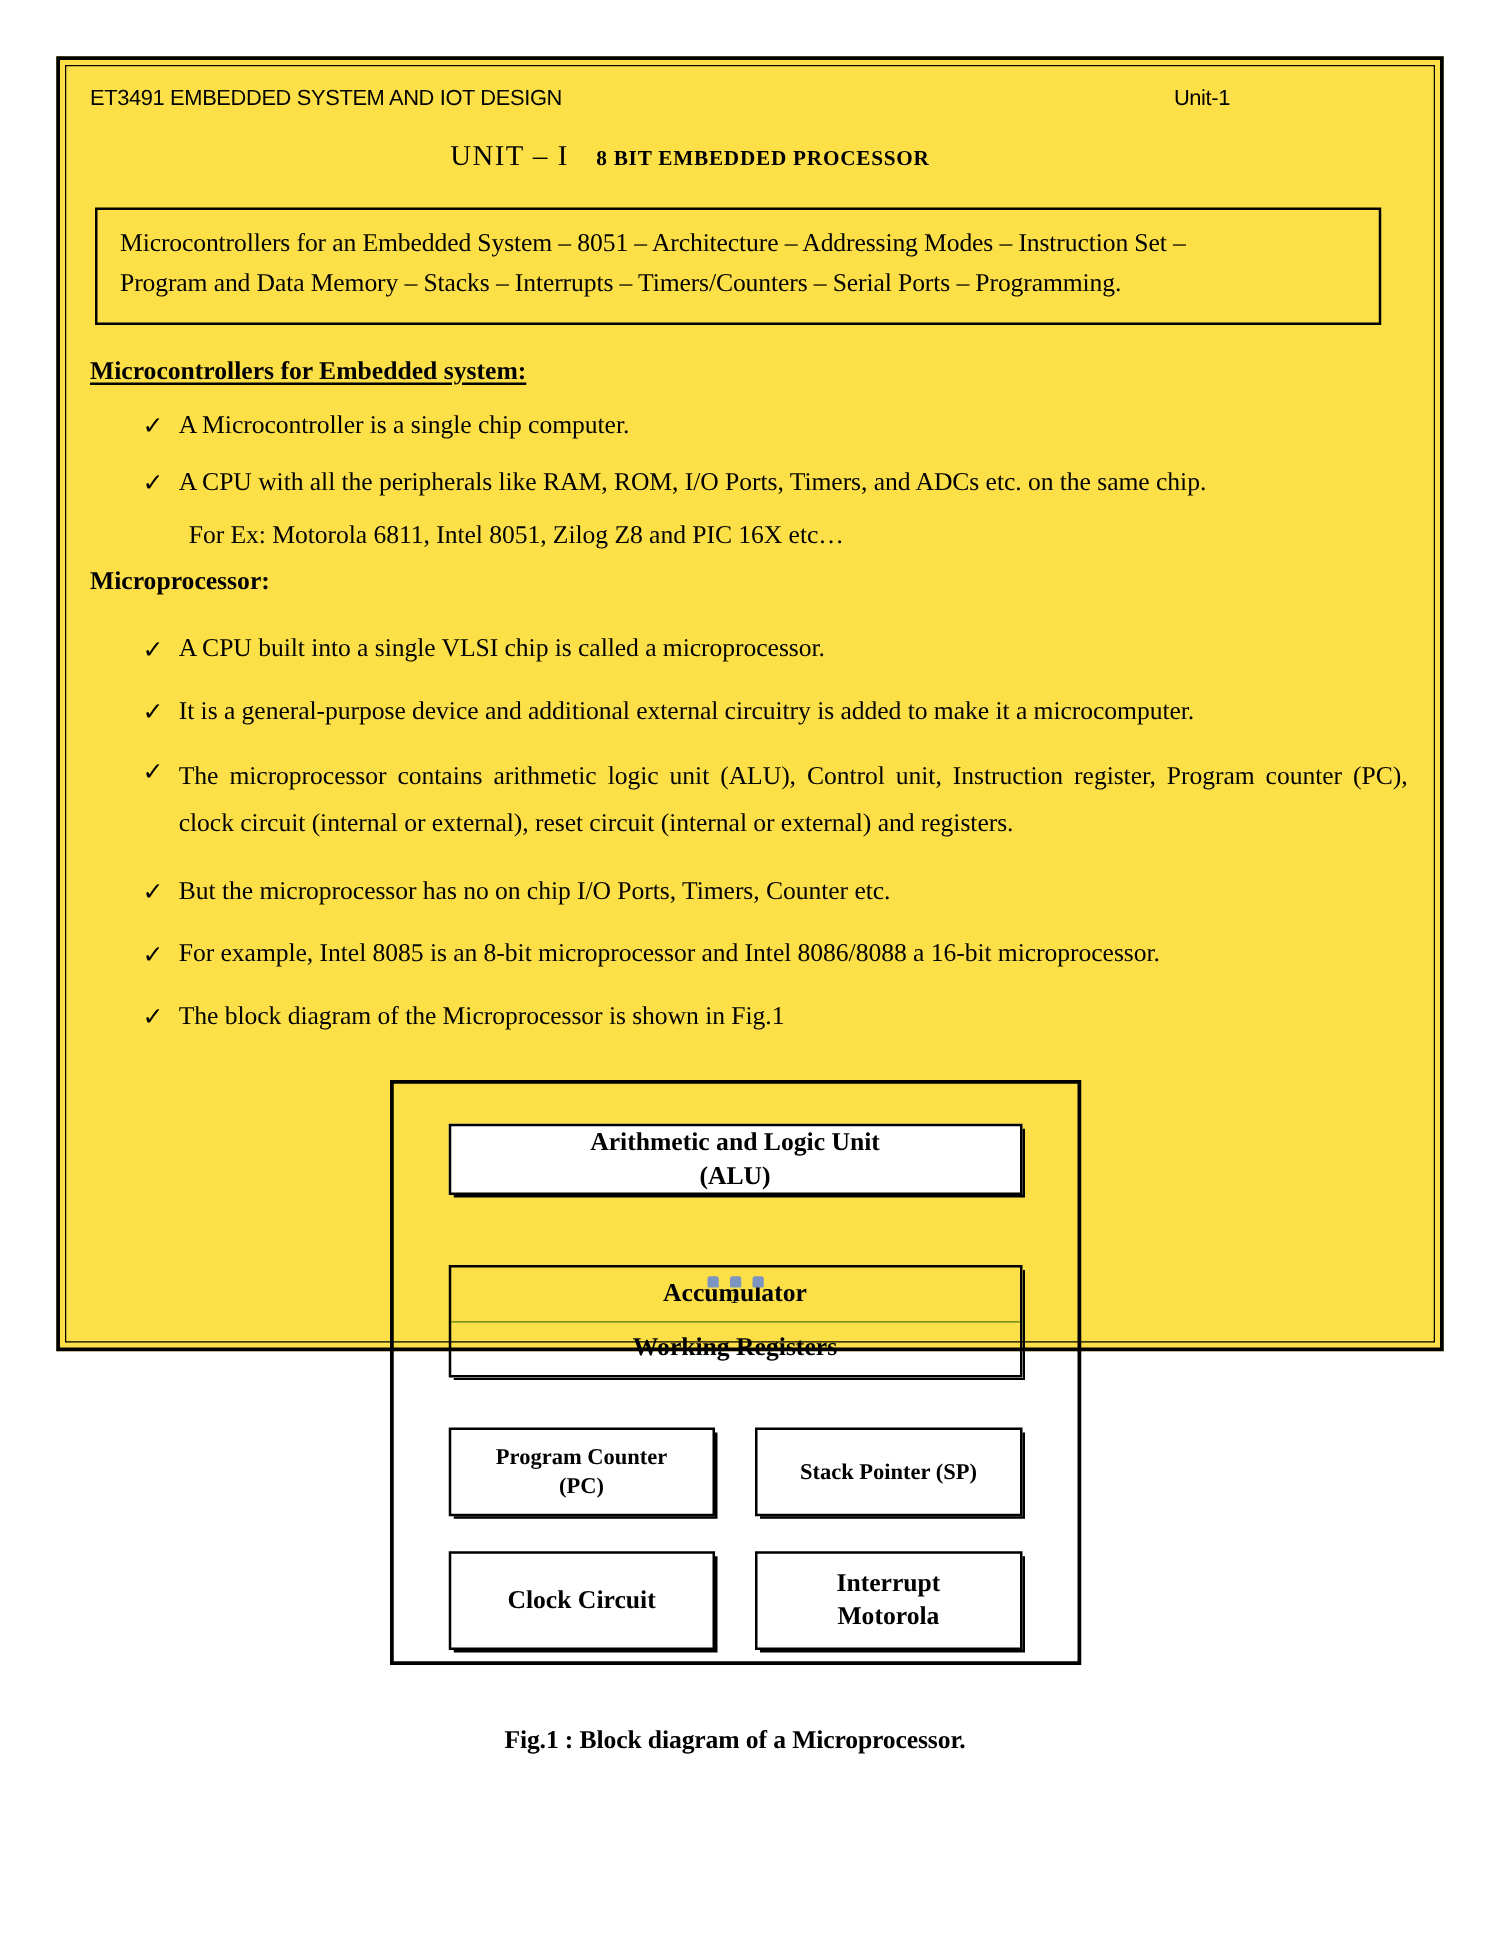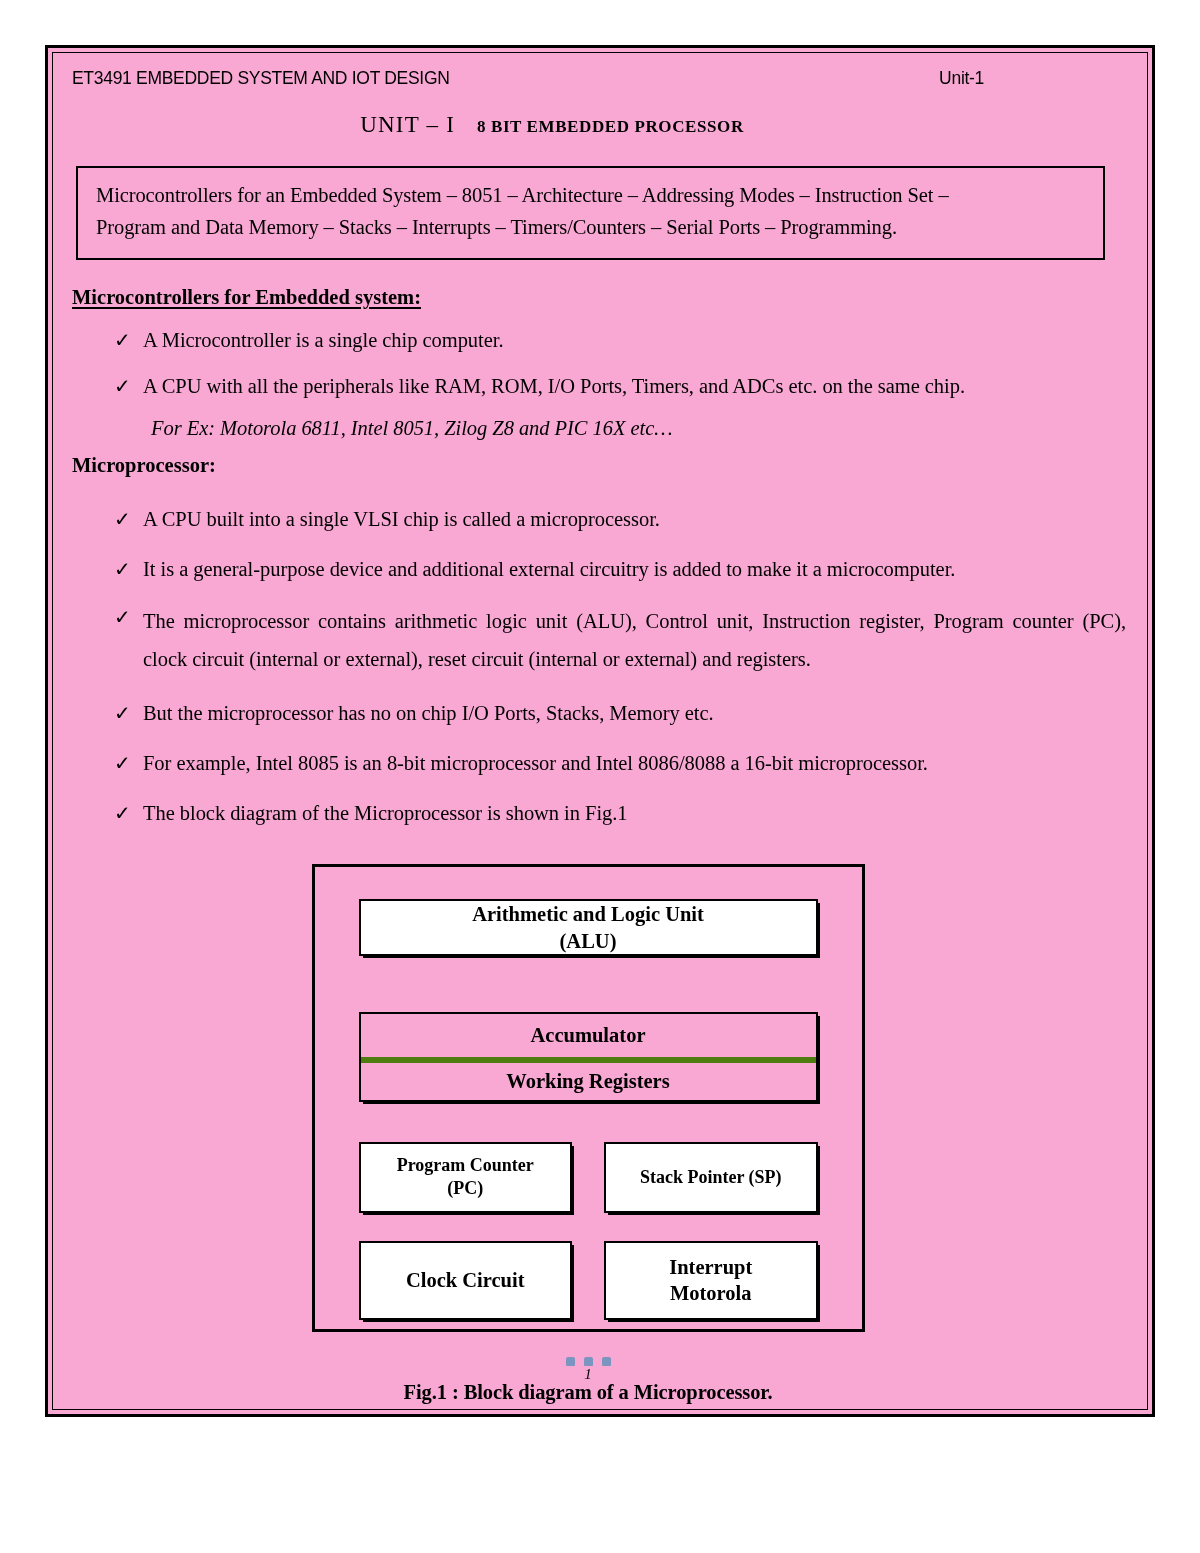--- a/index.html
+++ b/index.html
@@ -16,23 +16,23 @@
     position: relative;
     overflow: hidden;
   }
 
   
   .page-frame {
     position: absolute;
     left: 45px;
     top: 45px;
     width: 1110px;
-    height: 1372px;
+    height: 1036px;
     border: 3px solid #000000;
-    background: #f9a8d4;
+    background: #fde047;
   }
   .page-frame-inner {
     position: absolute;
     left: 4px;
     top: 4px;
     right: 4px;
     bottom: 4px;
     border: 1px solid #000000;
   }
 
@@ -136,21 +136,20 @@
   .check-item .txt.justify {
     text-align: justify;
     padding-right: 6px;
     line-height: 1.85;
   }
   .plain-line {
     font-size: 20.5px;
     margin-top: 15px;
     padding-left: 79px;
     letter-spacing: -0.05px;
-    font-style: italic;
   }
 
   
   .mp-list .check-item:first-child { margin-top: 28px; }
   .mp-list .check-item { margin-top: 20px; }
   .mp-list .check-item.wide { margin-top: 19px; }
 
   
   .diagram-wrap {
     margin-top: 36px;
@@ -189,21 +188,21 @@
     box-shadow: 3px 3px 0 -1px #000000;
   }
   .blk-stack .row {
     height: 43px;
     display: flex;
     align-items: center;
     justify-content: center;
     font-weight: bold;
     font-size: 20.5px;
   }
-  .blk-stack .row.divider { border-top: 6px solid #4d7c0f; }
+  .blk-stack .row.divider { border-top: 1px solid #4d7c0f; }
 
   .grid2 {
     margin-top: 40px;
     display: flex;
     gap: 32px;
   }
   .grid2 .cell { flex: 1 1 0; }
   .blk-pc   { height: 71px; font-size: 18px; }
   .blk-sp   { height: 71px; font-size: 18px; }
   .grid2.second { margin-top: 28px; }
@@ -293,21 +292,21 @@
       <li class="check-item">
         <span class="tick">✓</span>
         <span class="txt">It is a general-purpose device and additional external circuitry is added to make it a microcomputer.</span>
       </li>
       <li class="check-item wide">
         <span class="tick">✓</span>
         <span class="txt justify">The microprocessor contains arithmetic logic unit (ALU), Control unit, Instruction register, Program counter (PC), clock circuit (internal or external), reset circuit (internal or external) and registers.</span>
       </li>
       <li class="check-item">
         <span class="tick">✓</span>
-        <span class="txt">But the microprocessor has no on chip I/O Ports, Stacks, Memory etc.</span>
+        <span class="txt">But the microprocessor has no on chip I/O Ports, Timers, Counter etc.</span>
       </li>
       <li class="check-item">
         <span class="tick">✓</span>
         <span class="txt">For example, Intel 8085 is an 8-bit microprocessor and Intel 8086/8088 a 16-bit microprocessor.</span>
       </li>
       <li class="check-item">
         <span class="tick">✓</span>
         <span class="txt">The block diagram of the Microprocessor is shown in Fig.1</span>
       </li>
     </ul>

